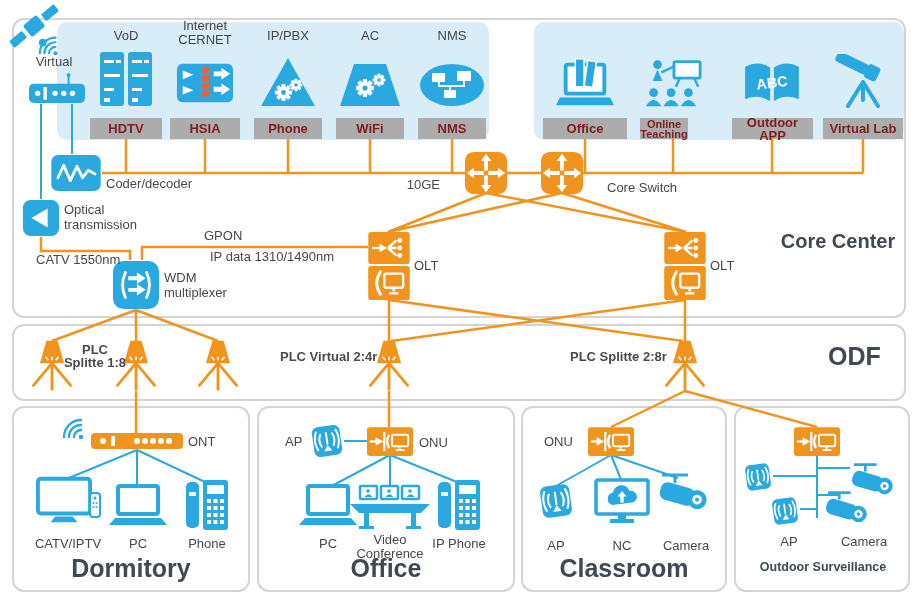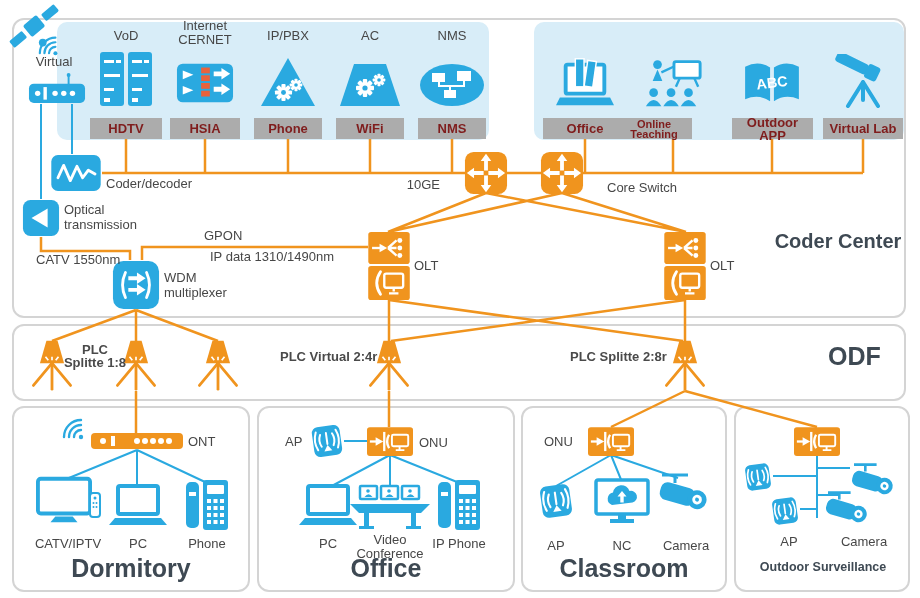--- a/index.html
+++ b/index.html
@@ -419,21 +419,21 @@
       <use href="#sym-teaching"></use>
     </svg>
   <svg class="icon" style="left:741px;top:58px" width="62" height="48">
       <use href="#sym-bookabc"></use>
     </svg>
   <svg class="icon" style="left:833px;top:54px" width="60" height="54">
       <use href="#sym-telescope"></use>
     </svg>
 
   <div class="bar" style="left:543px;top:118px;width:84px">Office</div>
-  <div class="bar bar-sm pre" style="left:616px;top:118px;width:76px">Online
+  <div class="bar bar-sm pre" style="left:640px;top:118px;width:48px">Online
 Teaching</div>
   <div class="bar" style="left:732px;top:118px;width:81px">Outdoor APP</div>
   <div class="bar" style="left:823px;top:118px;width:80px">Virtual Lab</div>
 
   <svg class="icon" style="left:50px;top:154px" width="52" height="38">
       <use href="#sym-wave"></use>
     </svg>
   <div class="lbl" style="left:106px;top:176px;width:100px">Coder/decoder</div>
   <svg class="icon" style="left:22px;top:199px" width="38" height="38">
       <use href="#sym-optical"></use>
@@ -465,21 +465,21 @@
       <use href="#sym-monbracket"></use>
     </svg>
   <div class="lbl" style="left:414px;top:258px;width:34px">OLT</div>
   <svg class="icon" style="left:664px;top:232px" width="42" height="32">
       <use href="#sym-oltsplit"></use>
     </svg>
   <svg class="icon" style="left:664px;top:266px" width="42" height="34">
       <use href="#sym-monbracket"></use>
     </svg>
   <div class="lbl" style="left:710px;top:258px;width:34px">OLT</div>
-  <div class="title t20 ctr" style="left:770px;top:230px;width:136px">Coder Center</div>
+  <div class="title t20 ctr" style="left:770px;top:230px;width:136px">Core Center</div>
 
   <svg class="icon" style="left:26px;top:338px" width="52" height="54">
       <use href="#sym-splitter"></use>
     </svg>
   <svg class="icon" style="left:110px;top:338px" width="52" height="54">
       <use href="#sym-splitter"></use>
     </svg>
   <svg class="icon" style="left:192px;top:338px" width="52" height="54">
       <use href="#sym-splitter"></use>
     </svg>

